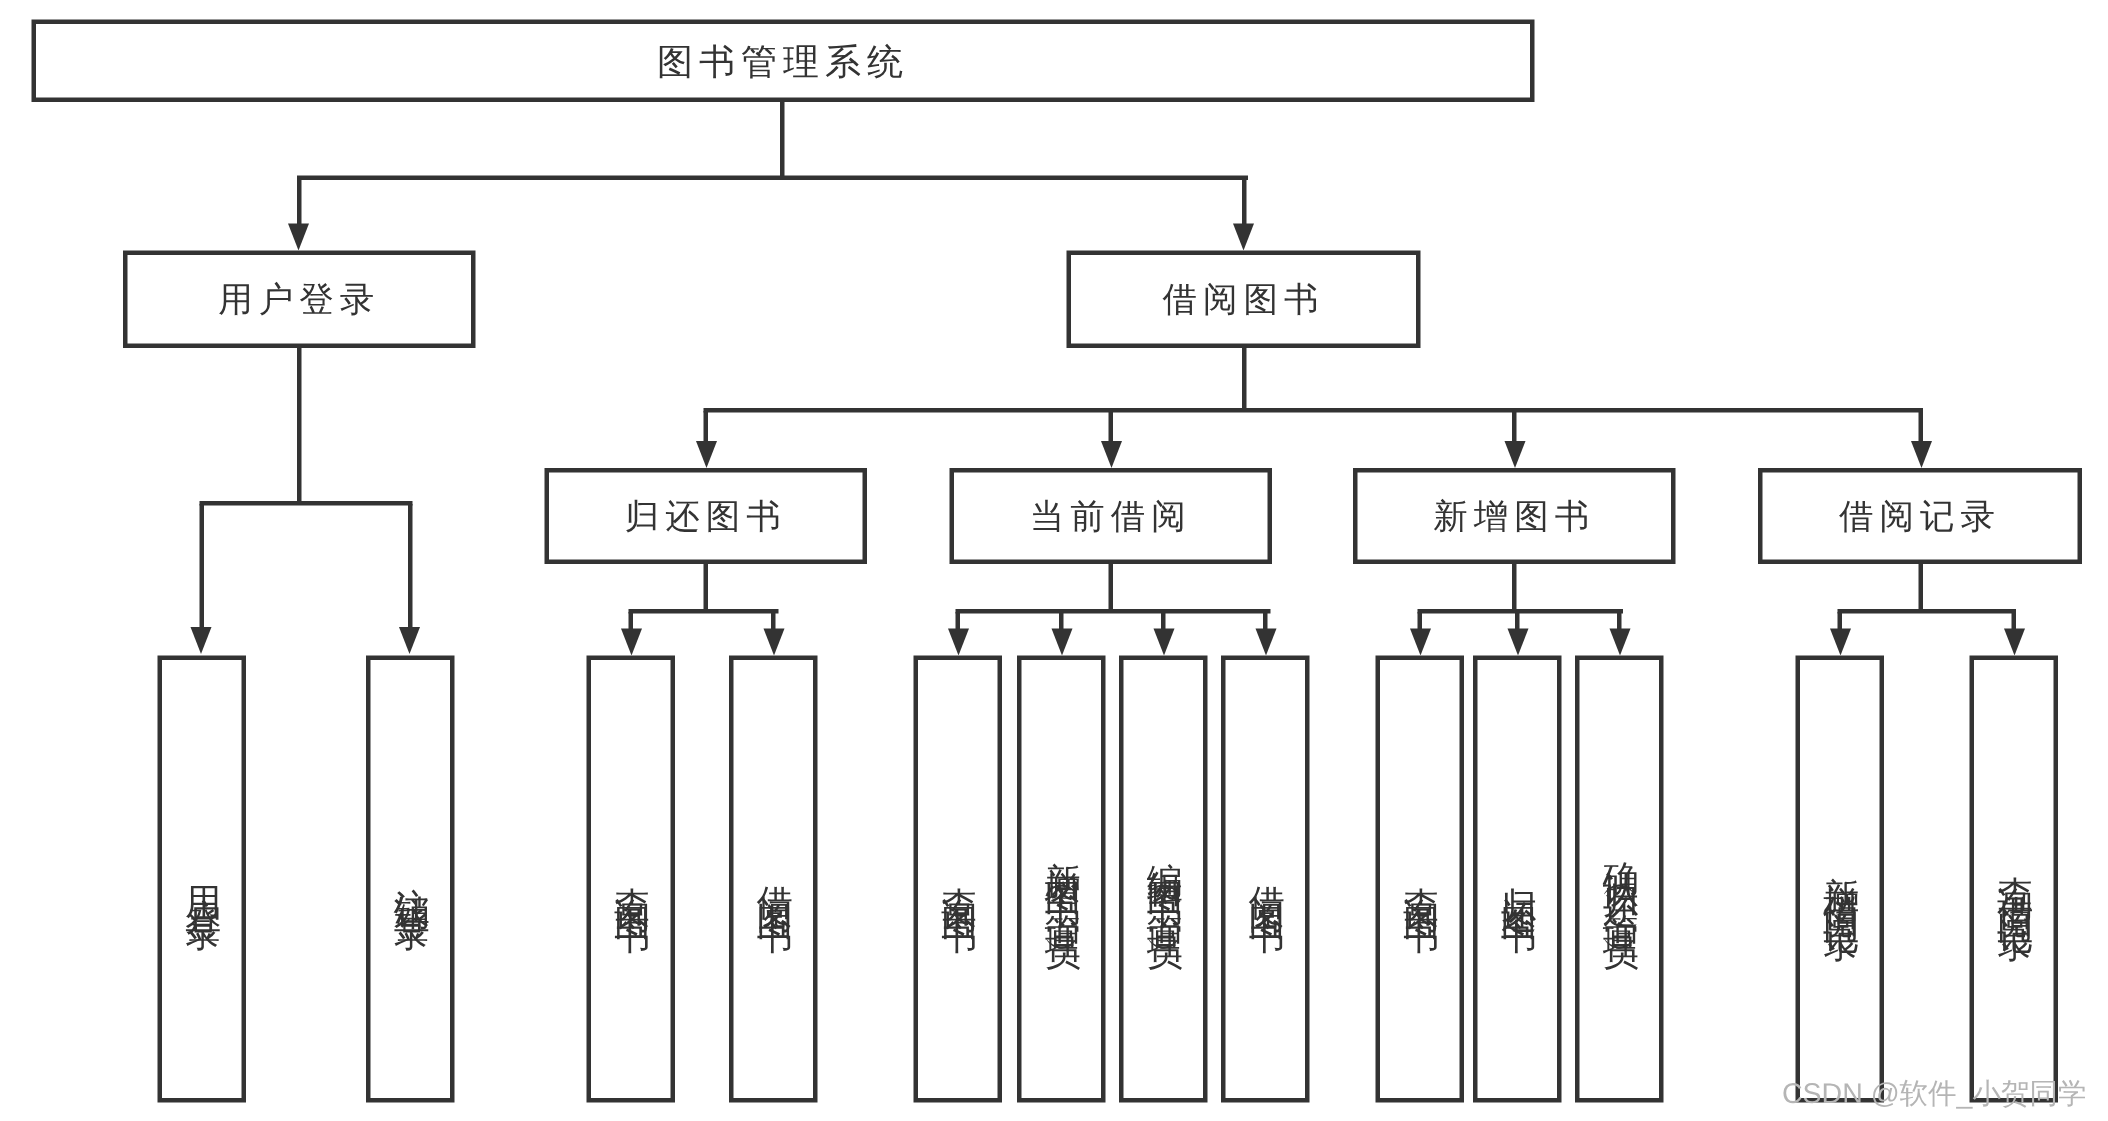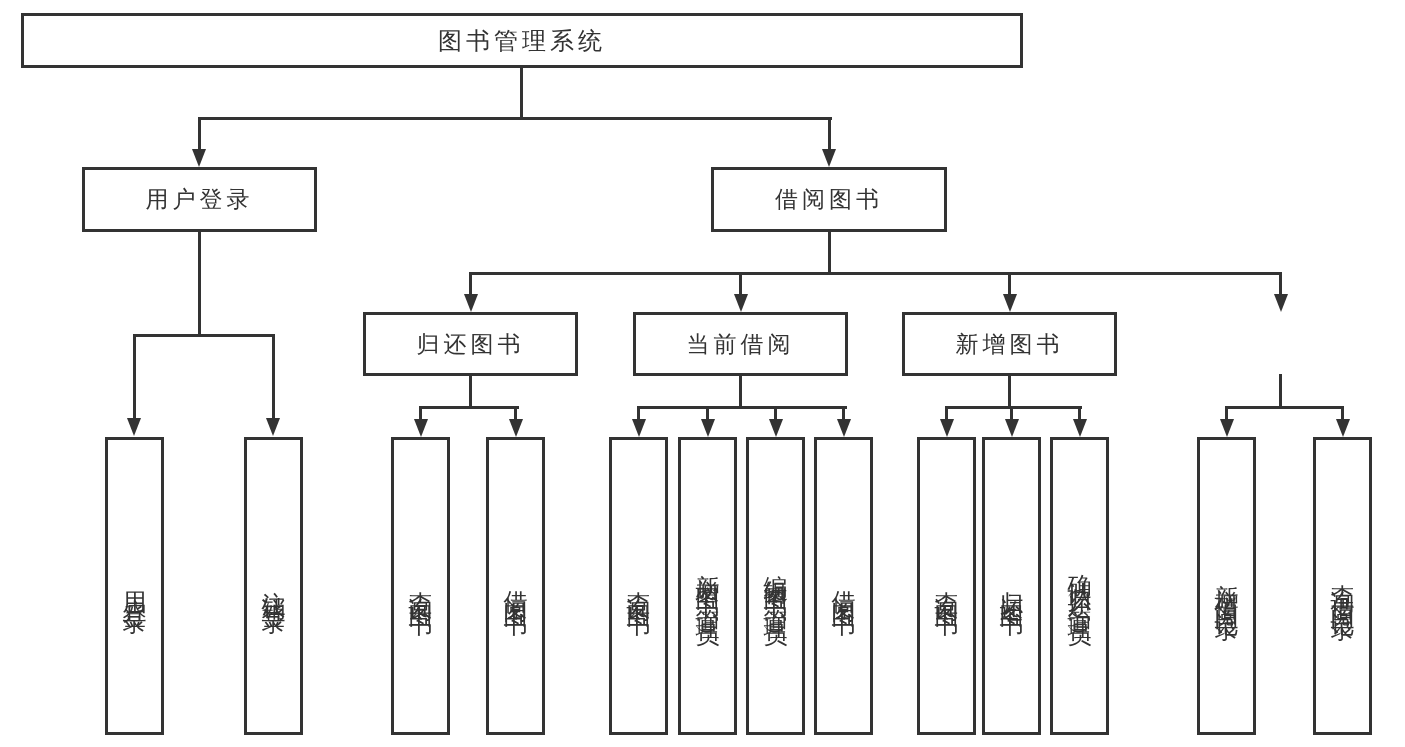--- a/index.html
+++ b/index.html
@@ -114,20 +114,23 @@
 
   <div class="box" style="left:363px;top:312px;width:215px;height:64px">
     <span class="hlabel">归还图书</span>
   </div>
   <div class="box" style="left:633px;top:312px;width:215px;height:64px">
     <span class="hlabel">当前借阅</span>
   </div>
   <div class="box" style="left:902px;top:312px;width:215px;height:64px">
     <span class="hlabel">新增图书</span>
   </div>
+  <div class="box" style="left:1172px;top:312px;width:216px;height:64px">
+    <span class="hlabel">借阅记录</span>
+  </div>
 
   <div class="vline" style="left:469px;top:374px;height:34px"></div>
   <div class="hline" style="left:419px;top:406px;width:100px"></div>
   <div class="vline" style="left:419px;top:408px;height:12px"></div>
   <div class="arrow" style="left:414px;top:419px"></div>
   <div class="vline" style="left:514px;top:408px;height:12px"></div>
   <div class="arrow" style="left:509px;top:419px"></div>
 
   <div class="vline" style="left:739px;top:374px;height:34px"></div>
   <div class="hline" style="left:637px;top:406px;width:210px"></div>
@@ -189,14 +192,15 @@
   <div class="box" style="left:1050px;top:437px;width:59px;height:298px">
     <span class="vtext">确认归还（管理员）</span>
   </div>
   <div class="box" style="left:1197px;top:437px;width:59px;height:298px">
     <span class="vtext">新增借阅记录</span>
   </div>
   <div class="box" style="left:1313px;top:437px;width:59px;height:298px">
     <span class="vtext">查询借阅记录</span>
   </div>
 
+  <div class="watermark">CSDN @软件_小贺同学</div>
 
 </div>
 
 </body></html>

